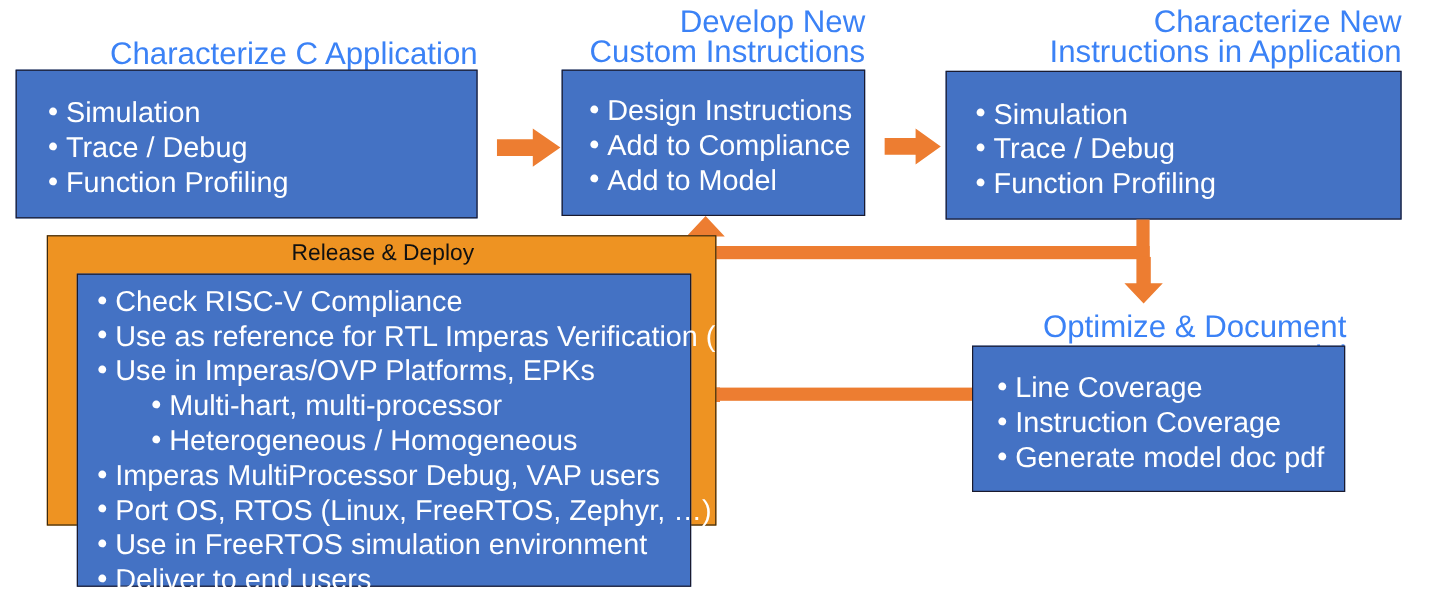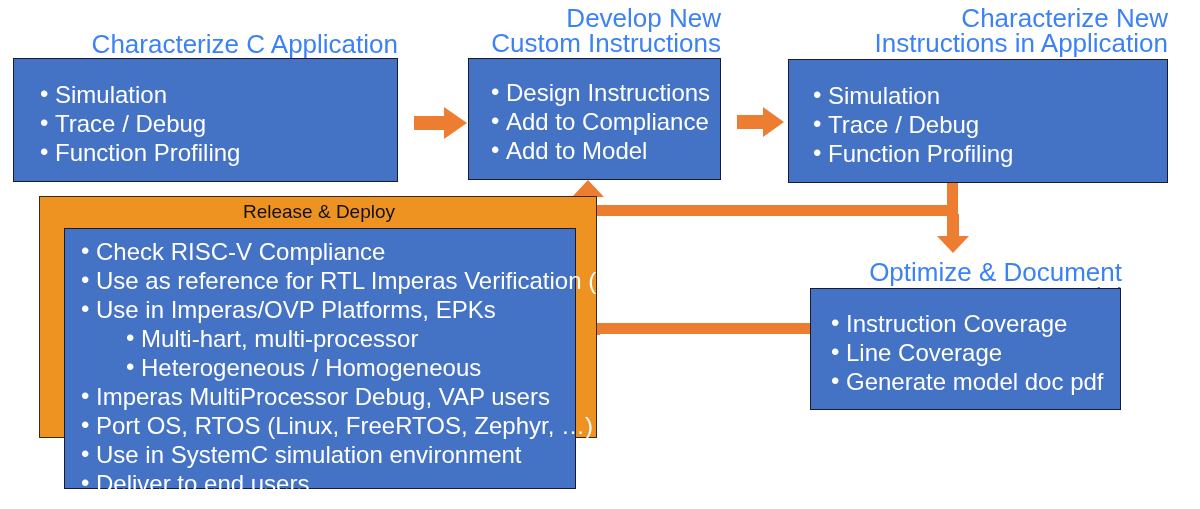--- a/index.html
+++ b/index.html
@@ -146,22 +146,22 @@
   <div class="arrow-shape" style="left:936px; top:214px; width:34px; height:40px;">
     <svg width="34" height="40" viewBox="0 0 34 40">
       <polygon points="11,0 23,0 23,22 33,22 17,39 1,22 11,22" fill="#ED7D31"></polygon>
     </svg>
   </div>
 
   <div class="stage-title" style="left:810px; top:260px; width:312px;">Optimize &amp; Document model</div>
 
   <div class="blue-box" style="left:810px; top:288px; width:311px; height:122px;">
     <ul class="bullets" style="margin-top:20px; margin-left:18px;">
+      <li>Line Coverage</li>
       <li>Instruction Coverage</li>
-      <li>Line Coverage</li>
       <li>Generate model doc pdf</li>
     </ul>
   </div>
 
   <div class="conn-line" style="left:592px; top:323px; width:218px; height:11px;"></div>
   <div class="arrow-shape" style="left:566px; top:312px; width:34px; height:34px;">
     <svg width="34" height="34" viewBox="0 0 34 34">
       <polygon points="0,17 20,0 20,11 34,11 34,23 20,23 20,34" fill="#ED7D31"></polygon>
     </svg>
   </div>
@@ -171,19 +171,19 @@
 
     <div class="blue-box" style="left:24px; top:31px; width:512px; height:261px;">
       <ul class="bullets" style="margin-top:8px; margin-left:14px;">
         <li>Check RISC-V Compliance</li>
         <li>Use as reference for RTL Imperas Verification (DV)</li>
         <li>Use in Imperas/OVP Platforms, EPKs</li>
         <li class="indent">Multi-hart, multi-processor</li>
         <li class="indent">Heterogeneous / Homogeneous</li>
         <li>Imperas MultiProcessor Debug, VAP users</li>
         <li>Port OS, RTOS (Linux, FreeRTOS, Zephyr, …)</li>
-        <li>Use in SystemC simulation environment</li>
+        <li>Use in FreeRTOS simulation environment</li>
         <li>Deliver to end users</li>
       </ul>
     </div>
   </div>
 
 </div>
 
 </body></html>

